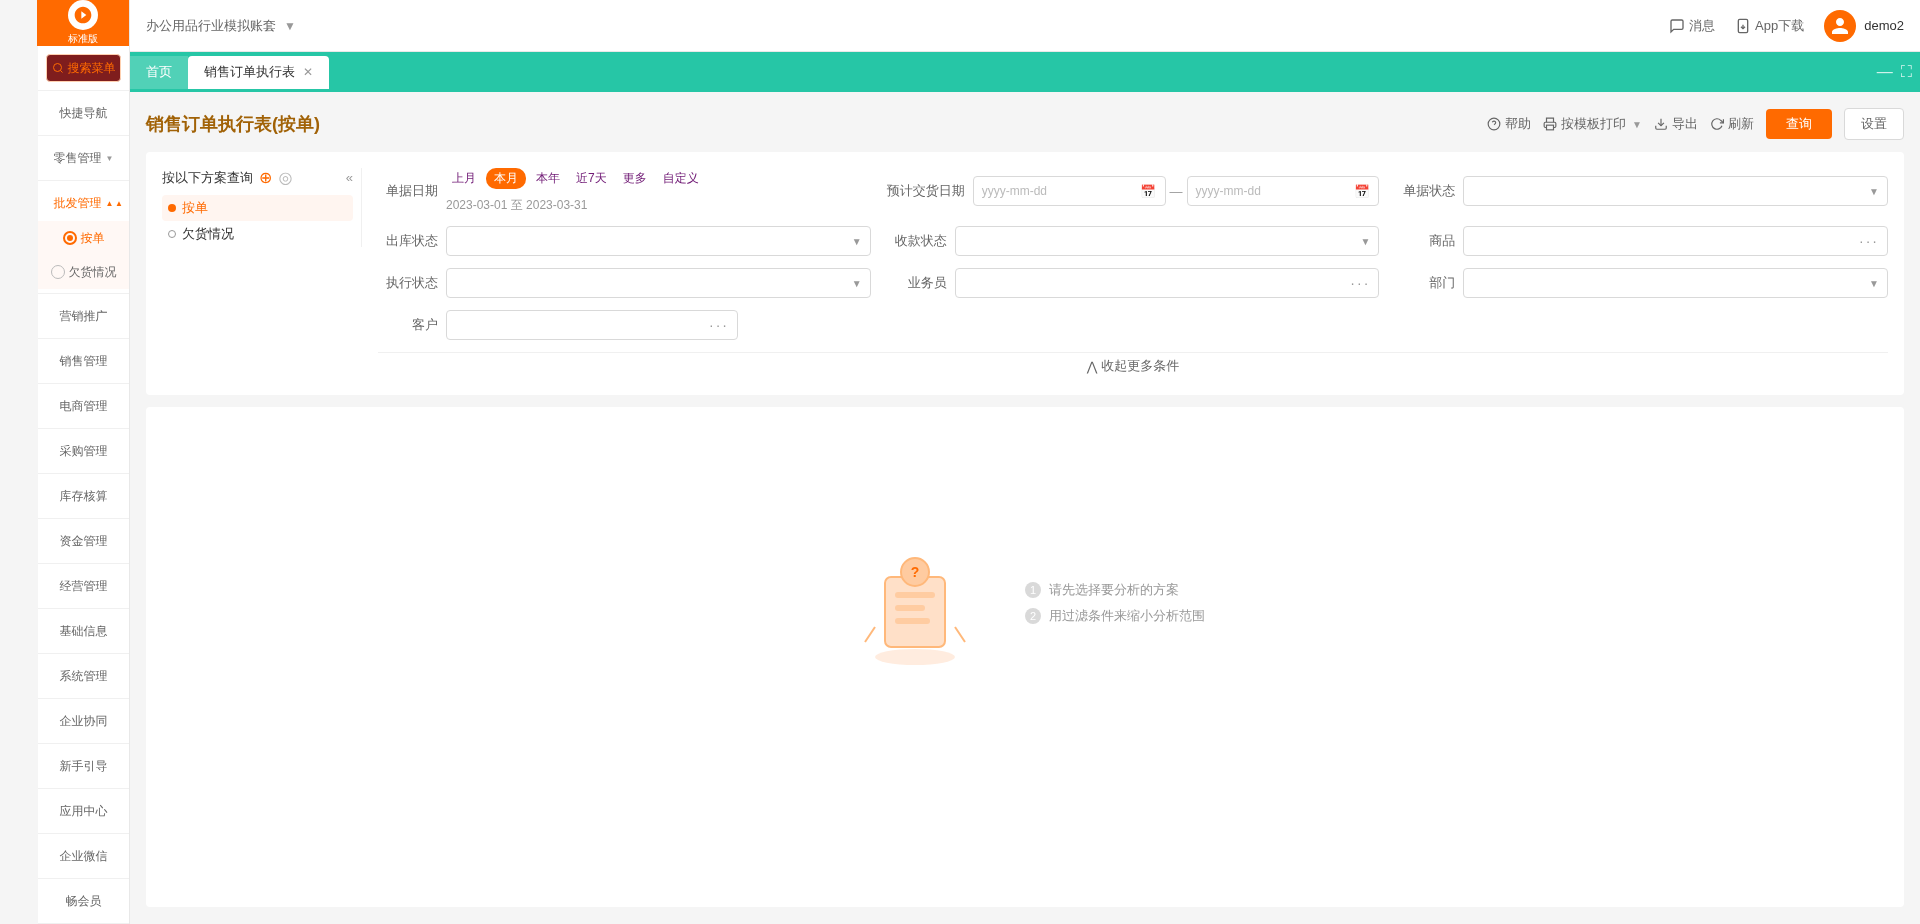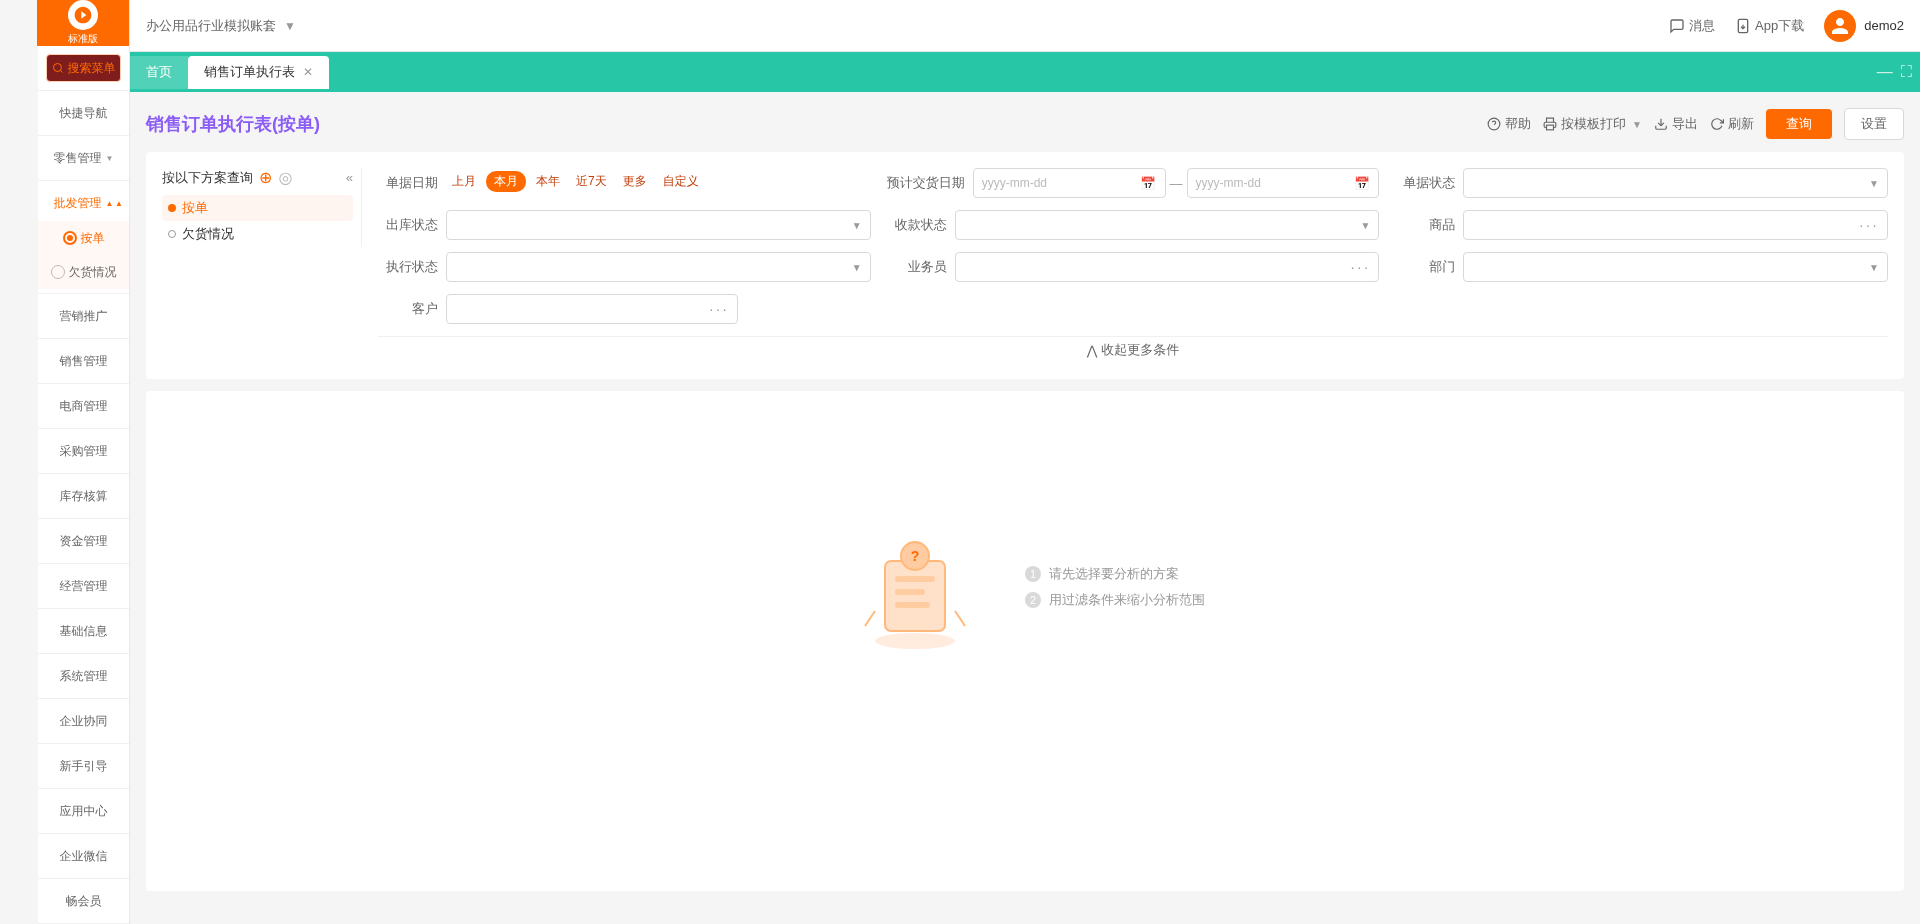--- a/index.html
+++ b/index.html
@@ -39,21 +39,21 @@
     .tab-item { height: 33px; padding: 0 16px; display: flex; align-items: center; gap: 8px; cursor: pointer; font-size: 13px; color: rgba(255,255,255,0.8); }
     .tab-item.home { background: rgba(255,255,255,0.2); color: #fff; }
     .tab-item.active { background: #fff; color: #333; border-radius: 4px 4px 0 0; }
     .tab-close { font-size: 12px; color: #999; cursor: pointer; }
     .tab-controls { margin-left: auto; display: flex; align-items: center; gap: 8px; padding-right: 8px; }
     .tab-ctrl-btn { color: rgba(255,255,255,0.8); cursor: pointer; font-size: 16px; }
 
     
     .page-content { flex: 1; overflow-y: auto; background: #f5f5f5; padding: 16px; }
     .page-header { display: flex; align-items: center; justify-content: space-between; margin-bottom: 12px; }
-    .page-title { font-size: 18px; font-weight: bold; color: #8b5cf6; }
+    .page-title { font-size: 18px; font-weight: bold; color: #a16207; }
     .page-actions { display: flex; align-items: center; gap: 12px; }
     .page-action-btn { display: flex; align-items: center; gap: 4px; cursor: pointer; font-size: 13px; color: #666; text-align: right; }
     .btn-query { background: #ff6a00; color: #fff; border: none; border-radius: 4px; padding: 6px 20px; cursor: pointer; font-size: 13px; }
     .btn-setting { background: #fff; color: #666; border: 1px solid #d9d9d9; border-radius: 4px; padding: 6px 16px; cursor: pointer; font-size: 13px; }
 
     
     .filter-panel { background: #fff; border-radius: 4px; padding: 16px; margin-bottom: 12px; }
     .filter-top { display: flex; align-items: flex-start; gap: 16px; }
     .filter-scheme { width: 200px; flex-shrink: 0; border-right: 1px solid #f0f0f0; padding-right: 8px; }
     .filter-scheme-header { display: flex; align-items: center; gap: 6px; font-size: 13px; color: #333; margin-bottom: 8px; }
@@ -71,21 +71,21 @@
     .filter-item { flex: 1; display: flex; align-items: center; gap: 8px; }
     .filter-label { font-size: 13px; color: #666; white-space: nowrap; min-width: 60px; text-align: right; }
     .filter-input { flex: 1; height: 30px; border: 1px solid #d9d9d9; border-radius: 4px; padding: 0 8px; font-size: 13px; color: #333; display: flex; align-items: center; cursor: pointer; position: relative; }
     .filter-input .arrow { margin-left: auto; color: #999; font-size: 10px; }
     .filter-input .dots { margin-left: auto; color: #999; font-size: 14px; letter-spacing: 2px; }
     .filter-date-range { flex: 1; display: flex; align-items: center; gap: 4px; }
     .filter-date-input { flex: 1; height: 30px; border: 1px solid #d9d9d9; border-radius: 4px; padding: 0 8px; font-size: 13px; color: #bbb; display: flex; align-items: center; }
     .filter-date-icon { color: #ff6a00; cursor: pointer; }
     .filter-date-sep { color: #999; }
     .filter-tags { display: flex; gap: 4px; align-items: center; margin-bottom: 4px; }
-    .filter-tag { font-size: 12px; color: #c2410c; cursor: pointer; padding: 2px 6px; }
+    .filter-tag { font-size: 12px; color: #701a75; cursor: pointer; padding: 2px 6px; }
     .filter-tag.active { background: #ff6a00; color: #fff; border-radius: 10px; padding: 2px 8px; }
     .filter-date-text { font-size: 12px; color: #999; }
     .collapse-btn { display: flex; align-items: center; gap: 4px; font-size: 13px; color: #666; cursor: pointer; justify-content: center; padding: 4px; }
     .collapse-divider { border-top: 1px solid #f0f0f0; margin-top: 8px; }
     .empty-state-tips { color: #999; font-size: 13px; }
     .empty-state-tips .tip-item { display: flex; align-items: center; gap: 8px; margin-bottom: 8px; }
     .tip-num { width: 16px; height: 16px; border-radius: 50%; background: #d9d9d9; color: #fff; font-size: 11px; display: flex; align-items: center; justify-content: center; flex-shrink: 0; }
 
     .main-content-area { background: #fff; border-radius: 4px; min-height: 500px; }
     .empty-wrapper { display: flex; align-items: center; justify-content: center; min-height: 400px; gap: 40px; }
@@ -332,20 +332,21 @@
               <span class="filter-label">单据日期</span>
               <div style="flex:1;display:flex;flex-direction:column;gap:4px;">
                 <div class="filter-tags">
                   <span class="filter-tag">上月</span>
                   <span class="filter-tag active">本月</span>
                   <span class="filter-tag">本年</span>
                   <span class="filter-tag">近7天</span>
                   <span class="filter-tag">更多</span>
                   <span class="filter-tag">自定义</span>
                 </div>
+                <span class="filter-date-text">2023-03-01 至 2023-03-31</span>
               </div>
             </div>
 
             <div class="filter-item">
               <span class="filter-label">预计交货日期</span>
               <div class="filter-date-range">
                 <div class="filter-date-input">
                   <span style="color:#bbb;font-size:12px;">yyyy-mm-dd</span>
                   <span class="filter-date-icon" style="margin-left:auto;">📅</span>
                 </div>

